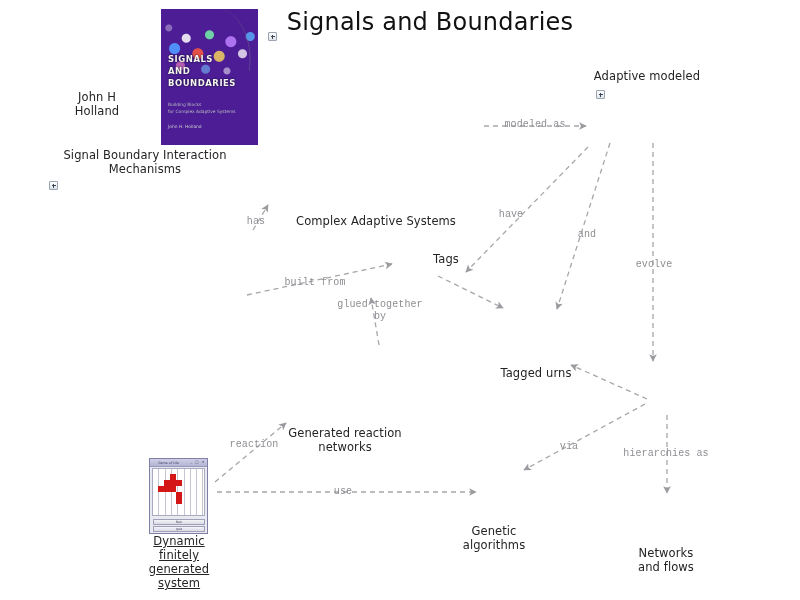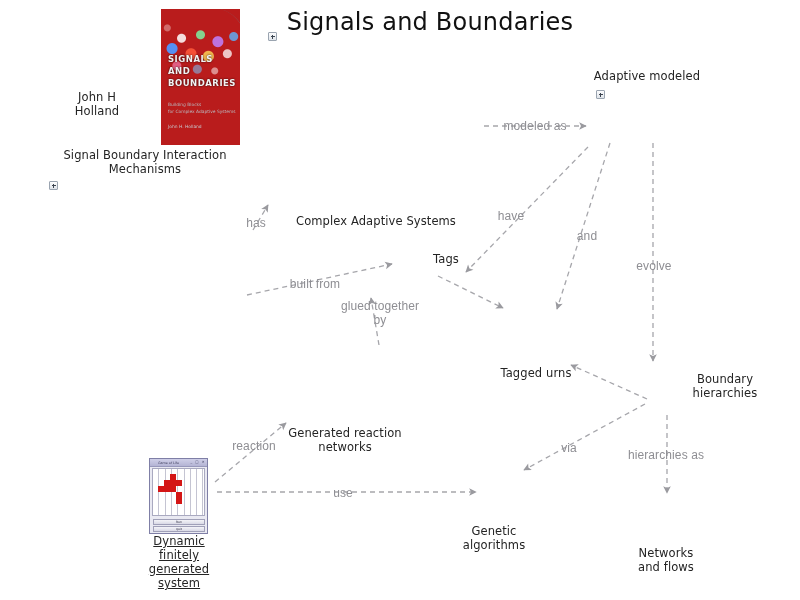--- a/index.html
+++ b/index.html
@@ -43,22 +43,22 @@
     color: #111111;
     letter-spacing: 0.2px;
   }
   .node.n-concept { font-size: 11.5px; }
   .node.n-caption { font-size: 11.5px; text-decoration: underline; }
 
   
   .elabel {
     position: absolute;
     color: #8e8e93;
-    font-size: 12px;
-    font-family: Liberation Sans, sans-serif;
+    font-size: 10px;
+    font-family: Liberation Mono, monospace;
     text-align: center;
     line-height: 1.18;
     white-space: pre-line;
     letter-spacing: 0.1px;
   }
 
   
   .expander {
     position: absolute;
     width: 9px;
@@ -76,23 +76,23 @@
     background: #3b4450;
   }
   .expander::before { left: 1.5px; top: 3px;  width: 4px; height: 1px; }
   .expander::after  { left: 3px;  top: 1.5px; width: 1px; height: 4px; }
 
   
   .book {
     position: absolute;
     left: 161px;
     top: 9px;
-    width: 79px;
+    width: 97px;
     height: 136px;
-    background: #b91c1c;
+    background: #4c1d95;
     overflow: hidden;
     cursor: pointer;
   }
   .book .bokeh {
     position: absolute;
     left: 0; top: 0; right: 0;
     height: 86px;
     background:
       radial-gradient(circle at 14% 46%, rgba(80,150,255,.95) 0 5px, transparent 6px),
       radial-gradient(circle at 26% 34%, rgba(255,255,255,.85) 0 4px, transparent 5px),
@@ -295,22 +295,20 @@
 Holland</div>
 
   <div class="node n-concept" style="left:586px; top:69px; width:122px;">Adaptive modeled</div>
 
   <div class="node n-concept" style="left:293px; top:214px; width:166px;">Complex Adaptive Systems</div>
 
   <div class="node n-concept" style="left:410px; top:252px; width:72px;">Tags</div>
 
   <div class="node n-concept" style="left:488px; top:366px; width:96px;">Tagged urns</div>
 
-  <div class="node n-concept" style="left:678px; top:372px; width:94px;">Boundary
-hierarchies</div>
 
   <div class="node n-concept" style="left:452px; top:524px; width:84px;">Genetic
 algorithms</div>
 
   <div class="node n-concept" style="left:282px; top:426px; width:126px;">Generated reaction
 networks</div>
 
   <div class="node n-concept" style="left:622px; top:546px; width:88px;">Networks
 and flows</div>
 

